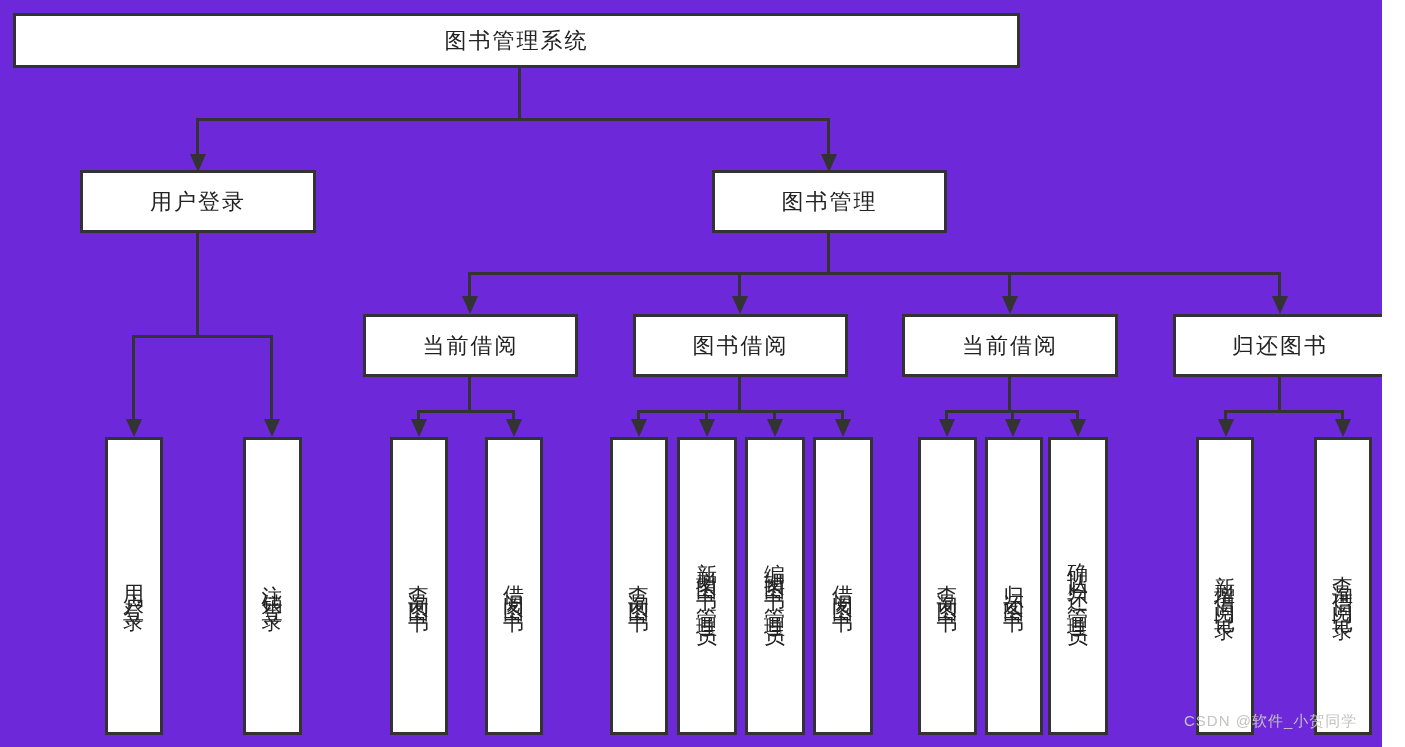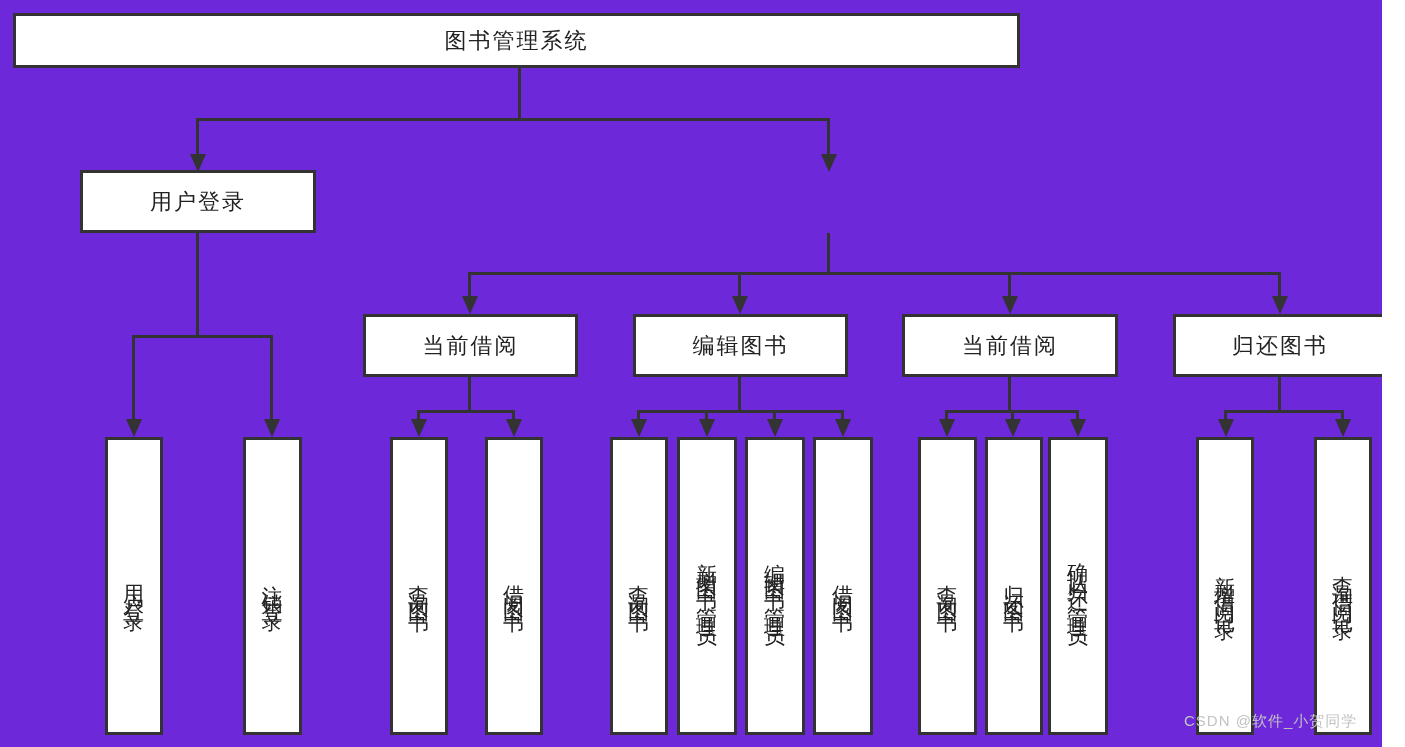--- a/index.html
+++ b/index.html
@@ -38,26 +38,29 @@
 
 <div id="stage">
 
   <div class="box" style="left:13px; top:13px; width:1007px; height:55px;">
     <span class="hlabel">图书管理系统</span>
   </div>
 
   <div class="box" style="left:80px; top:170px; width:236px; height:63px;">
     <span class="hlabel">用户登录</span>
   </div>
+  <div class="box" style="left:712px; top:170px; width:235px; height:63px;">
+    <span class="hlabel">图书管理</span>
+  </div>
 
   <div class="box" style="left:363px; top:314px; width:215px; height:63px;">
     <span class="hlabel">当前借阅</span>
   </div>
   <div class="box" style="left:633px; top:314px; width:215px; height:63px;">
-    <span class="hlabel">编辑图书</span>
+    <span class="hlabel">图书借阅</span>
   </div>
   <div class="box" style="left:902px; top:314px; width:216px; height:63px;">
     <span class="hlabel">当前借阅</span>
   </div>
   <div class="box" style="left:1173px; top:314px; width:214px; height:63px;">
     <span class="hlabel">归还图书</span>
   </div>
 
   <div class="box" style="left:105px; top:437px; width:58px; height:298px;">
     <span class="vlabel">用户登录</span>

